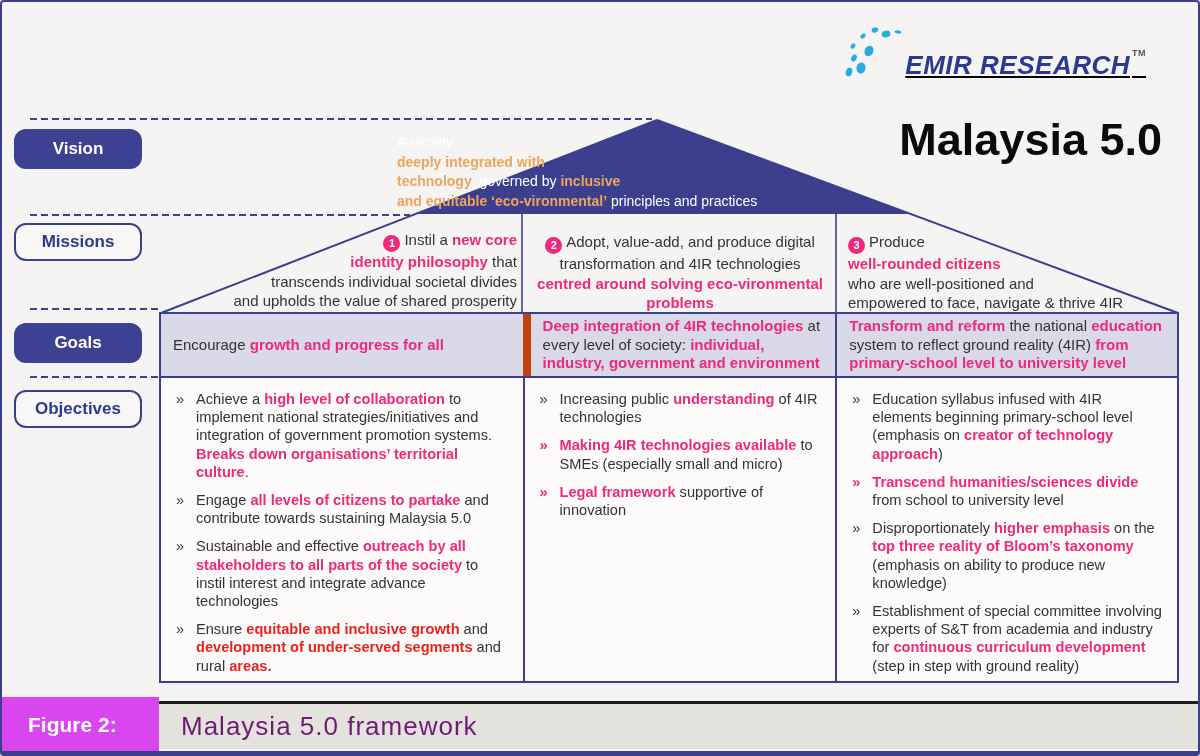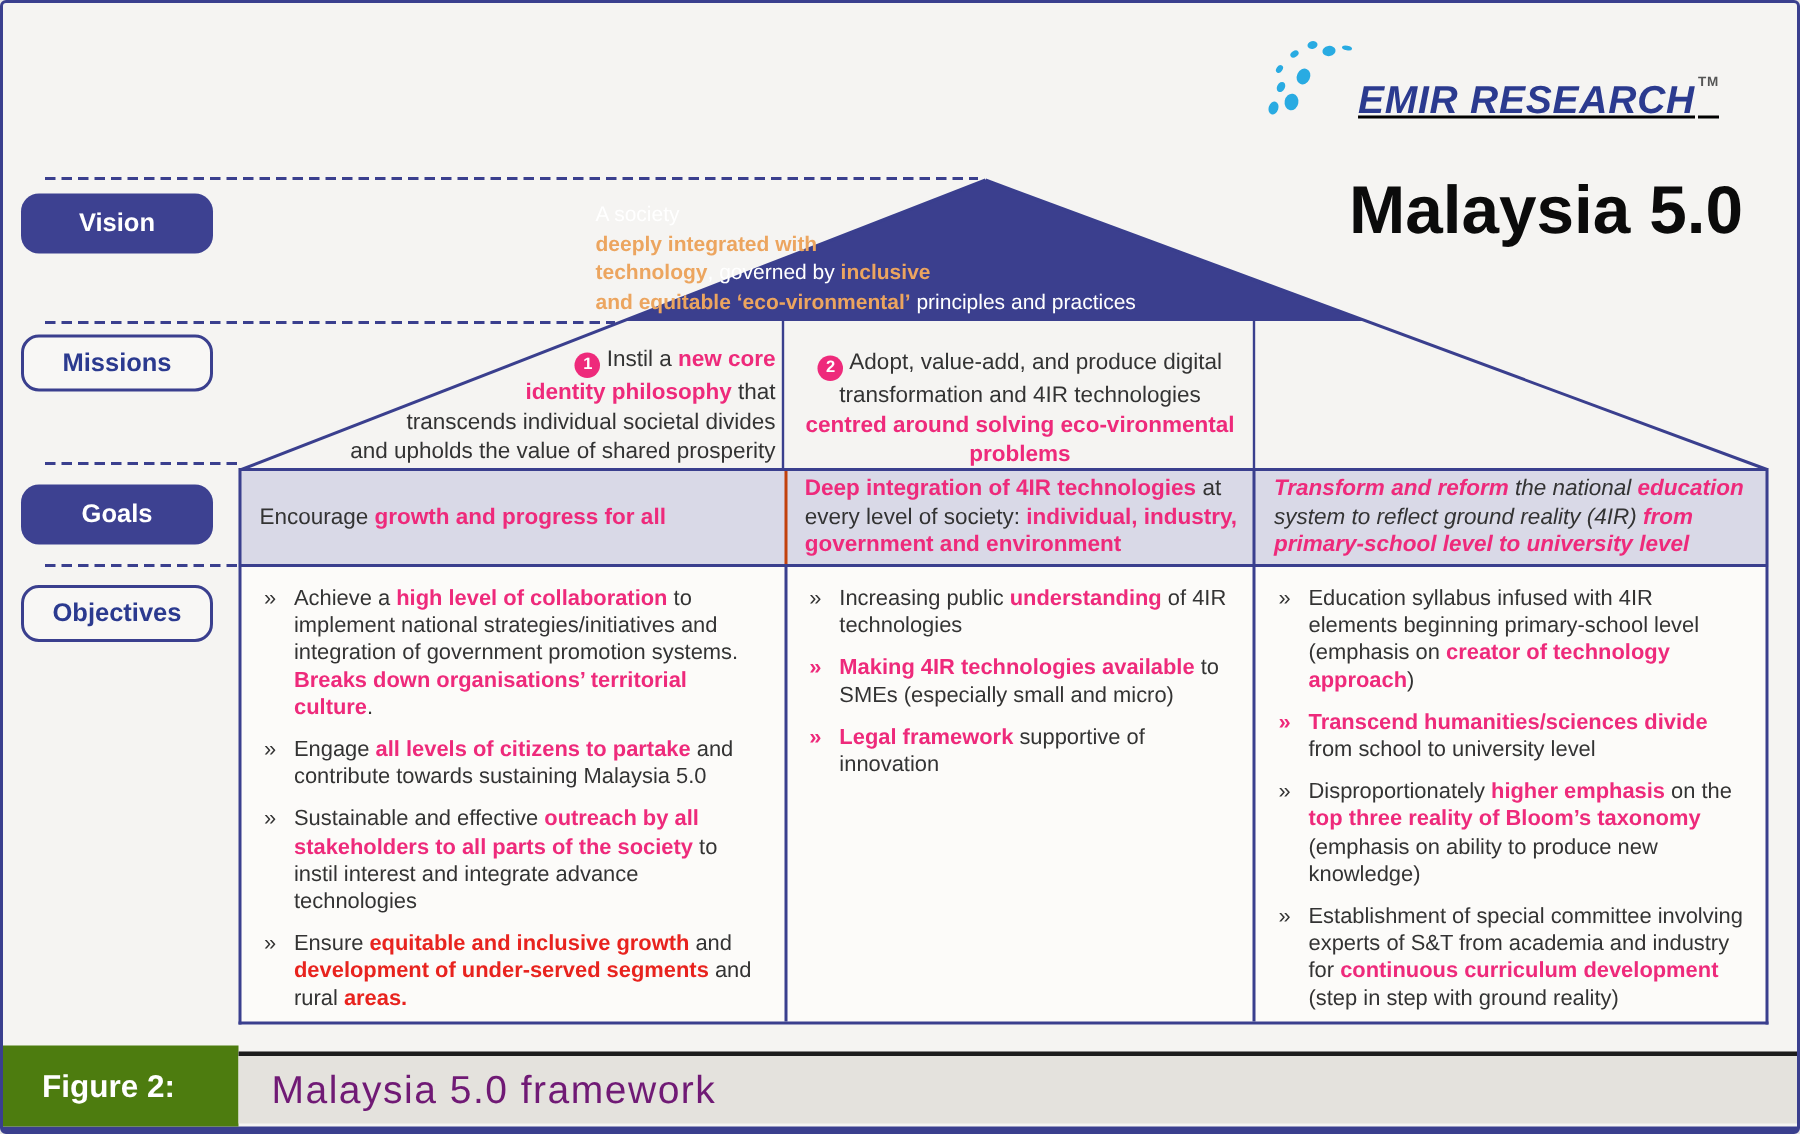--- a/index.html
+++ b/index.html
@@ -43,37 +43,37 @@
   #mission-2{left:528px;top:230px;width:300px;text-align:center;}
   #mission-3{left:846px;top:230px;width:300px;text-align:left;}
   .badge{display:inline-flex;align-items:center;justify-content:center;
     width:17px;height:17px;border-radius:50%;background:#ee2a7b;color:#fff;
     font-size:11px;font-weight:bold;vertical-align:-2px;margin-right:4px;}
   
   .goals-row{position:absolute;left:157px;top:310px;width:1020px;height:66px;
     display:flex;background:#d9d9e7;border:2px solid #3a3f8e;z-index:2;}
   .goal-cell{display:flex;align-items:center;font-size:15px;line-height:18.5px;color:#333;padding:6px 10px 6px 12px;}
   .goal-cell.c1{width:363px;}
-  .goal-cell.c2{width:314px;border-left:2px solid #c2410c;}
-  .goal-cell.c3{width:343px;border-left:2px solid #3a3f8e;font-style:italic;}
+  .goal-cell.c2{width:314px;border-left:8px solid #c2410c;}
+  .goal-cell.c3{width:343px;border-left:2px solid #3a3f8e;}
   
   .objectives-row{position:absolute;left:157px;top:376px;width:1020px;height:305px;
     display:flex;background:#fcfbf9;border:2px solid #3a3f8e;border-top:none;z-index:2;}
   .obj-col{padding:12px 8px 4px 13px;font-size:14.6px;line-height:18.2px;color:#333;overflow:hidden;}
   .obj-col.c1{width:363px;}
   .obj-col.c2{width:314px;border-left:2px solid #3a3f8e;}
   .obj-col.c3{width:343px;border-left:2px solid #3a3f8e;}
   .obj-item{display:flex;margin-bottom:10px;}
   .obj-marker{flex:0 0 22px;text-align:left;padding-left:2px;}
   .obj-marker.m-d{color:#333;}
   .obj-marker.m-p{color:#ee2a7b;font-weight:bold;}
   .obj-text{flex:1;padding-right:4px;}
   
   .caption-figure{position:absolute;left:0;top:695px;width:157px;height:56px;
-    background:#4d7c0f;color:#fff;display:flex;align-items:center;
+    background:#d946ef;color:#fff;display:flex;align-items:center;
     padding-left:26px;font-size:21px;font-weight:bold;z-index:2;}
   .caption-text{position:absolute;left:157px;top:699px;width:1039px;height:48px;
     background:#e4e2dd;border-top:3px solid #1c1c1c;display:flex;align-items:center;
     padding-left:22px;font-size:26px;color:#701a75;letter-spacing:1px;z-index:2;}
 </style>
 </head>
 <body>
 
 <div class="figure">
 
@@ -116,20 +116,23 @@
   </svg>
 
   <div class="vision-text"><span class="seg-w">A society</span><br><span class="seg-o">deeply integrated with</span><br><span class="seg-o">technology</span><span class="seg-w">, governed by </span><span class="seg-o">inclusive</span><br><span class="seg-o">and equitable ‘eco-vironmental’</span><span class="seg-w"> principles and practices</span></div>
 
   <div class="mission" id="mission-1">
     <span class="badge">1</span><span><span class="seg-d">Instil a </span><span class="seg-p">new core</span><br><span class="seg-p">identity philosophy</span><span class="seg-d"> that</span><br><span class="seg-d">transcends individual societal divides</span><br><span class="seg-d">and upholds the value of shared prosperity</span></span>
   </div>
   <div class="mission" id="mission-2">
     <span class="badge">2</span><span><span class="seg-d">Adopt, value-add, and produce digital</span><br><span class="seg-d">transformation and 4IR technologies</span><br><span class="seg-p">centred around solving eco-vironmental</span><br><span class="seg-p">problems</span></span>
   </div>
+  <div class="mission" id="mission-3">
+    <span class="badge">3</span><span><span class="seg-d">Produce</span><br><span class="seg-p">well-rounded citizens</span><br><span class="seg-d">who are well-positioned and</span><br><span class="seg-d">empowered to face, navigate &amp; thrive 4IR</span></span>
+  </div>
 
   <div class="goals-row">
     <div class="goal-cell c1">
         <span><span class="seg-d">Encourage </span><span class="seg-p">growth and progress for all</span></span>
       </div>
     <div class="goal-cell c2">
         <span><span class="seg-p">Deep integration of 4IR technologies</span><span class="seg-d"> at every level of society: </span><span class="seg-p">individual, industry, government and environment</span></span>
       </div>
     <div class="goal-cell c3">
         <span><span class="seg-p">Transform and reform</span><span class="seg-d"> the national </span><span class="seg-p">education</span><span class="seg-d"> system to reflect ground reality (4IR) </span><span class="seg-p">from primary-school level to university level</span></span>

